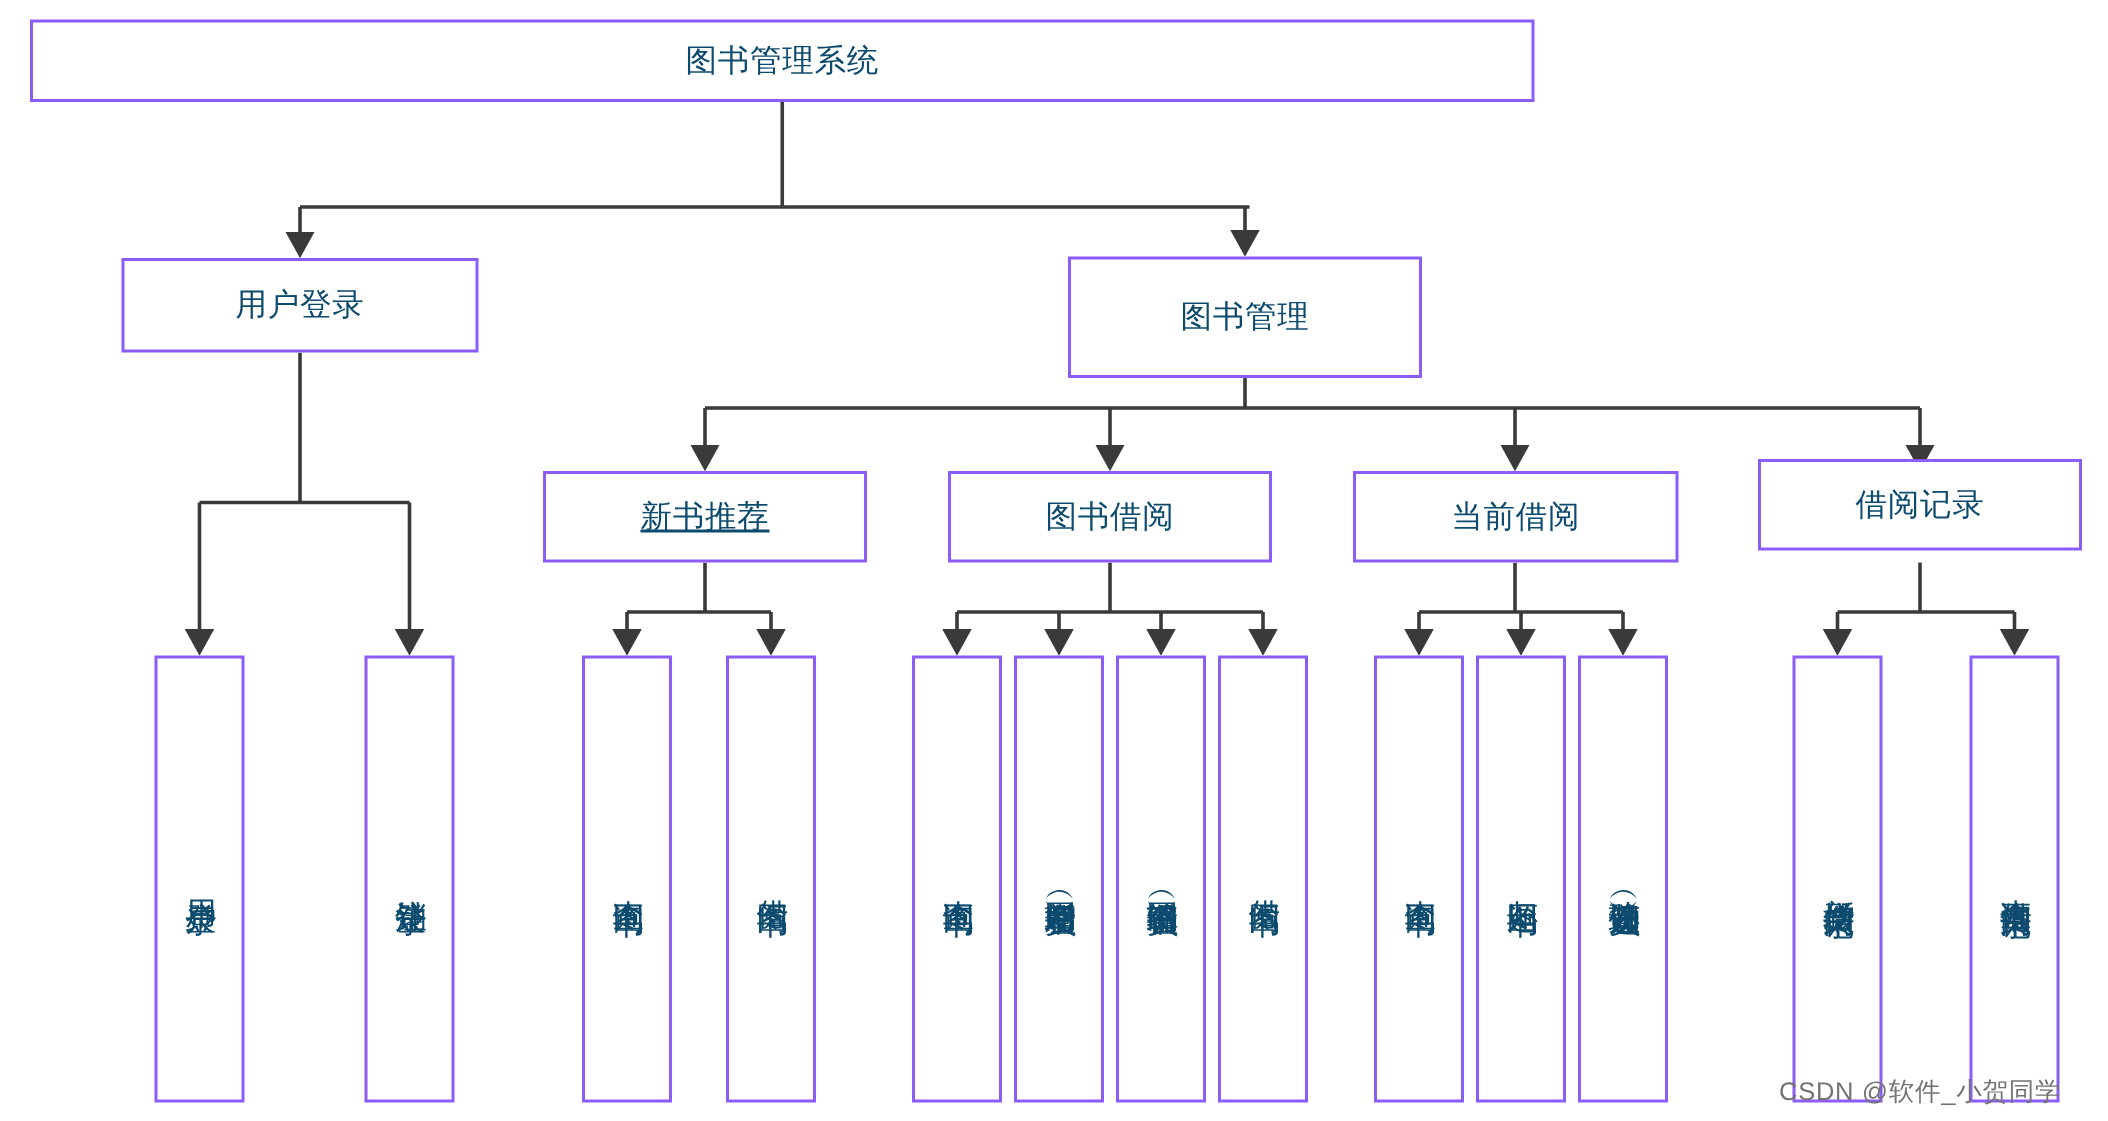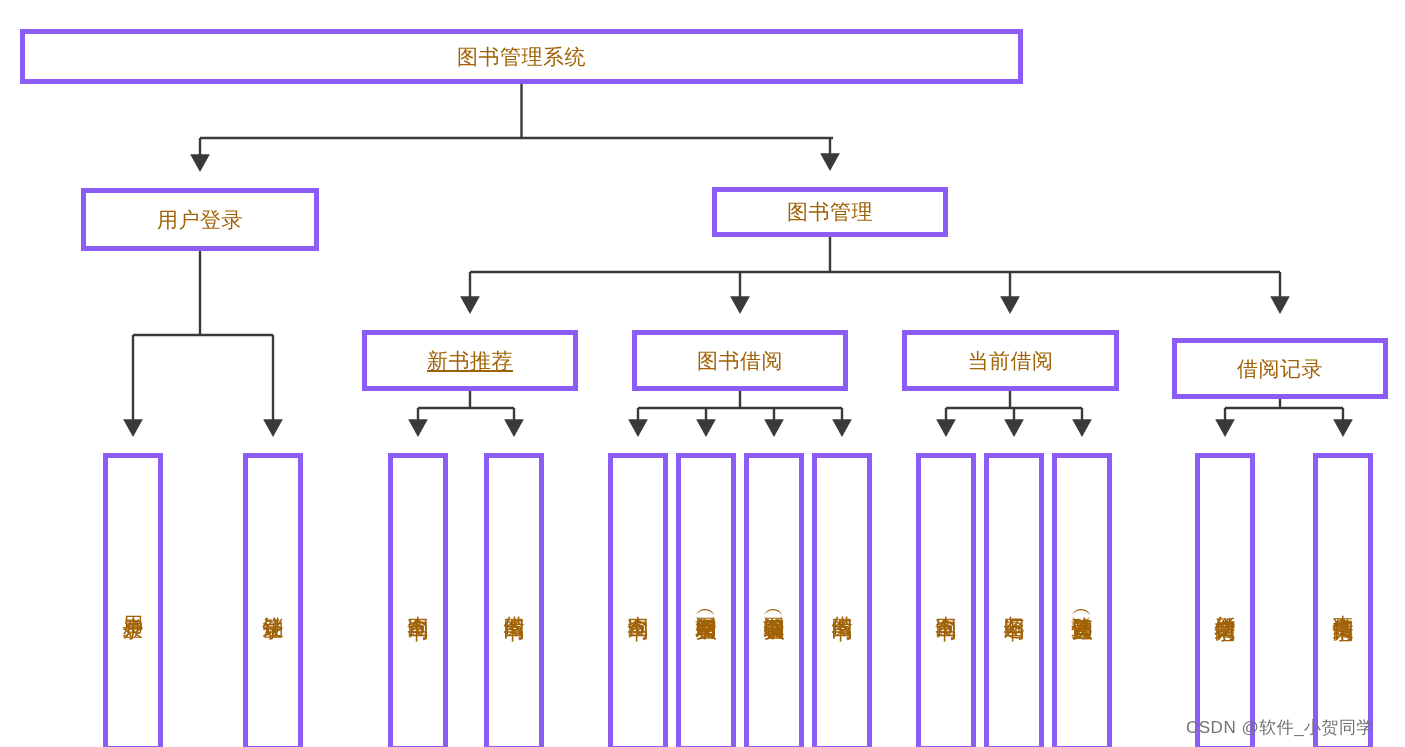--- a/index.html
+++ b/index.html
@@ -21,28 +21,27 @@
   #connector-layer {
     position: absolute;
     left: 0;
     top: 0;
     width: 1405px;
     height: 747px;
   }
   .node {
     position: absolute;
     box-sizing: border-box;
-    border: 5px solid #8b5cf6;
+    border: 2px solid #8b5cf6;
     background: #ffffff;
     display: flex;
     align-items: center;
     justify-content: center;
-    color: #a16207;
+    color: #0c4a6e;
     z-index: 2;
-    margin-top: 16px;
   }
   .node-label {
     display: block;
     text-align: center;
     line-height: 1.12;
     white-space: nowrap;
     letter-spacing: 0.5px;
   }
   
   .node.horizontal .node-label {
@@ -132,34 +131,34 @@
     </g>
   </svg>
 
   <div class="node horizontal" style="left: 20px; top: 13px; width: 1003px; height: 55px;">
     <span class="node-label">图书管理系统</span>
   </div>
 
   <div class="node horizontal" style="left: 81px; top: 172px; width: 238px; height: 63px;">
     <span class="node-label">用户登录</span>
   </div>
-  <div class="node horizontal" style="left: 712px; top: 171px; width: 236px; height: 50px;">
+  <div class="node horizontal" style="left: 712px; top: 171px; width: 236px; height: 81px;">
     <span class="node-label">图书管理</span>
   </div>
 
   <div class="node horizontal" style="left: 362px; top: 314px; width: 216px; height: 61px; text-decoration: underline;">
     <span class="node-label">新书推荐</span>
   </div>
   <div class="node horizontal" style="left: 632px; top: 314px; width: 216px; height: 61px;">
     <span class="node-label">图书借阅</span>
   </div>
   <div class="node horizontal" style="left: 902px; top: 314px; width: 217px; height: 61px;">
     <span class="node-label">当前借阅</span>
   </div>
-  <div class="node horizontal" style="left: 1172px; top: 322px; width: 216px; height: 61px;">
+  <div class="node horizontal" style="left: 1172px; top: 306px; width: 216px; height: 61px;">
     <span class="node-label">借阅记录</span>
   </div>
 
   <div class="node vertical" style="left: 103px; top: 437px; width: 60px; height: 298px;">
     <span class="node-label">用户登录</span>
   </div>
   <div class="node vertical" style="left: 243px; top: 437px; width: 60px; height: 298px;">
     <span class="node-label">注销登录</span>
   </div>
   <div class="node vertical" style="left: 388px; top: 437px; width: 60px; height: 298px;">

